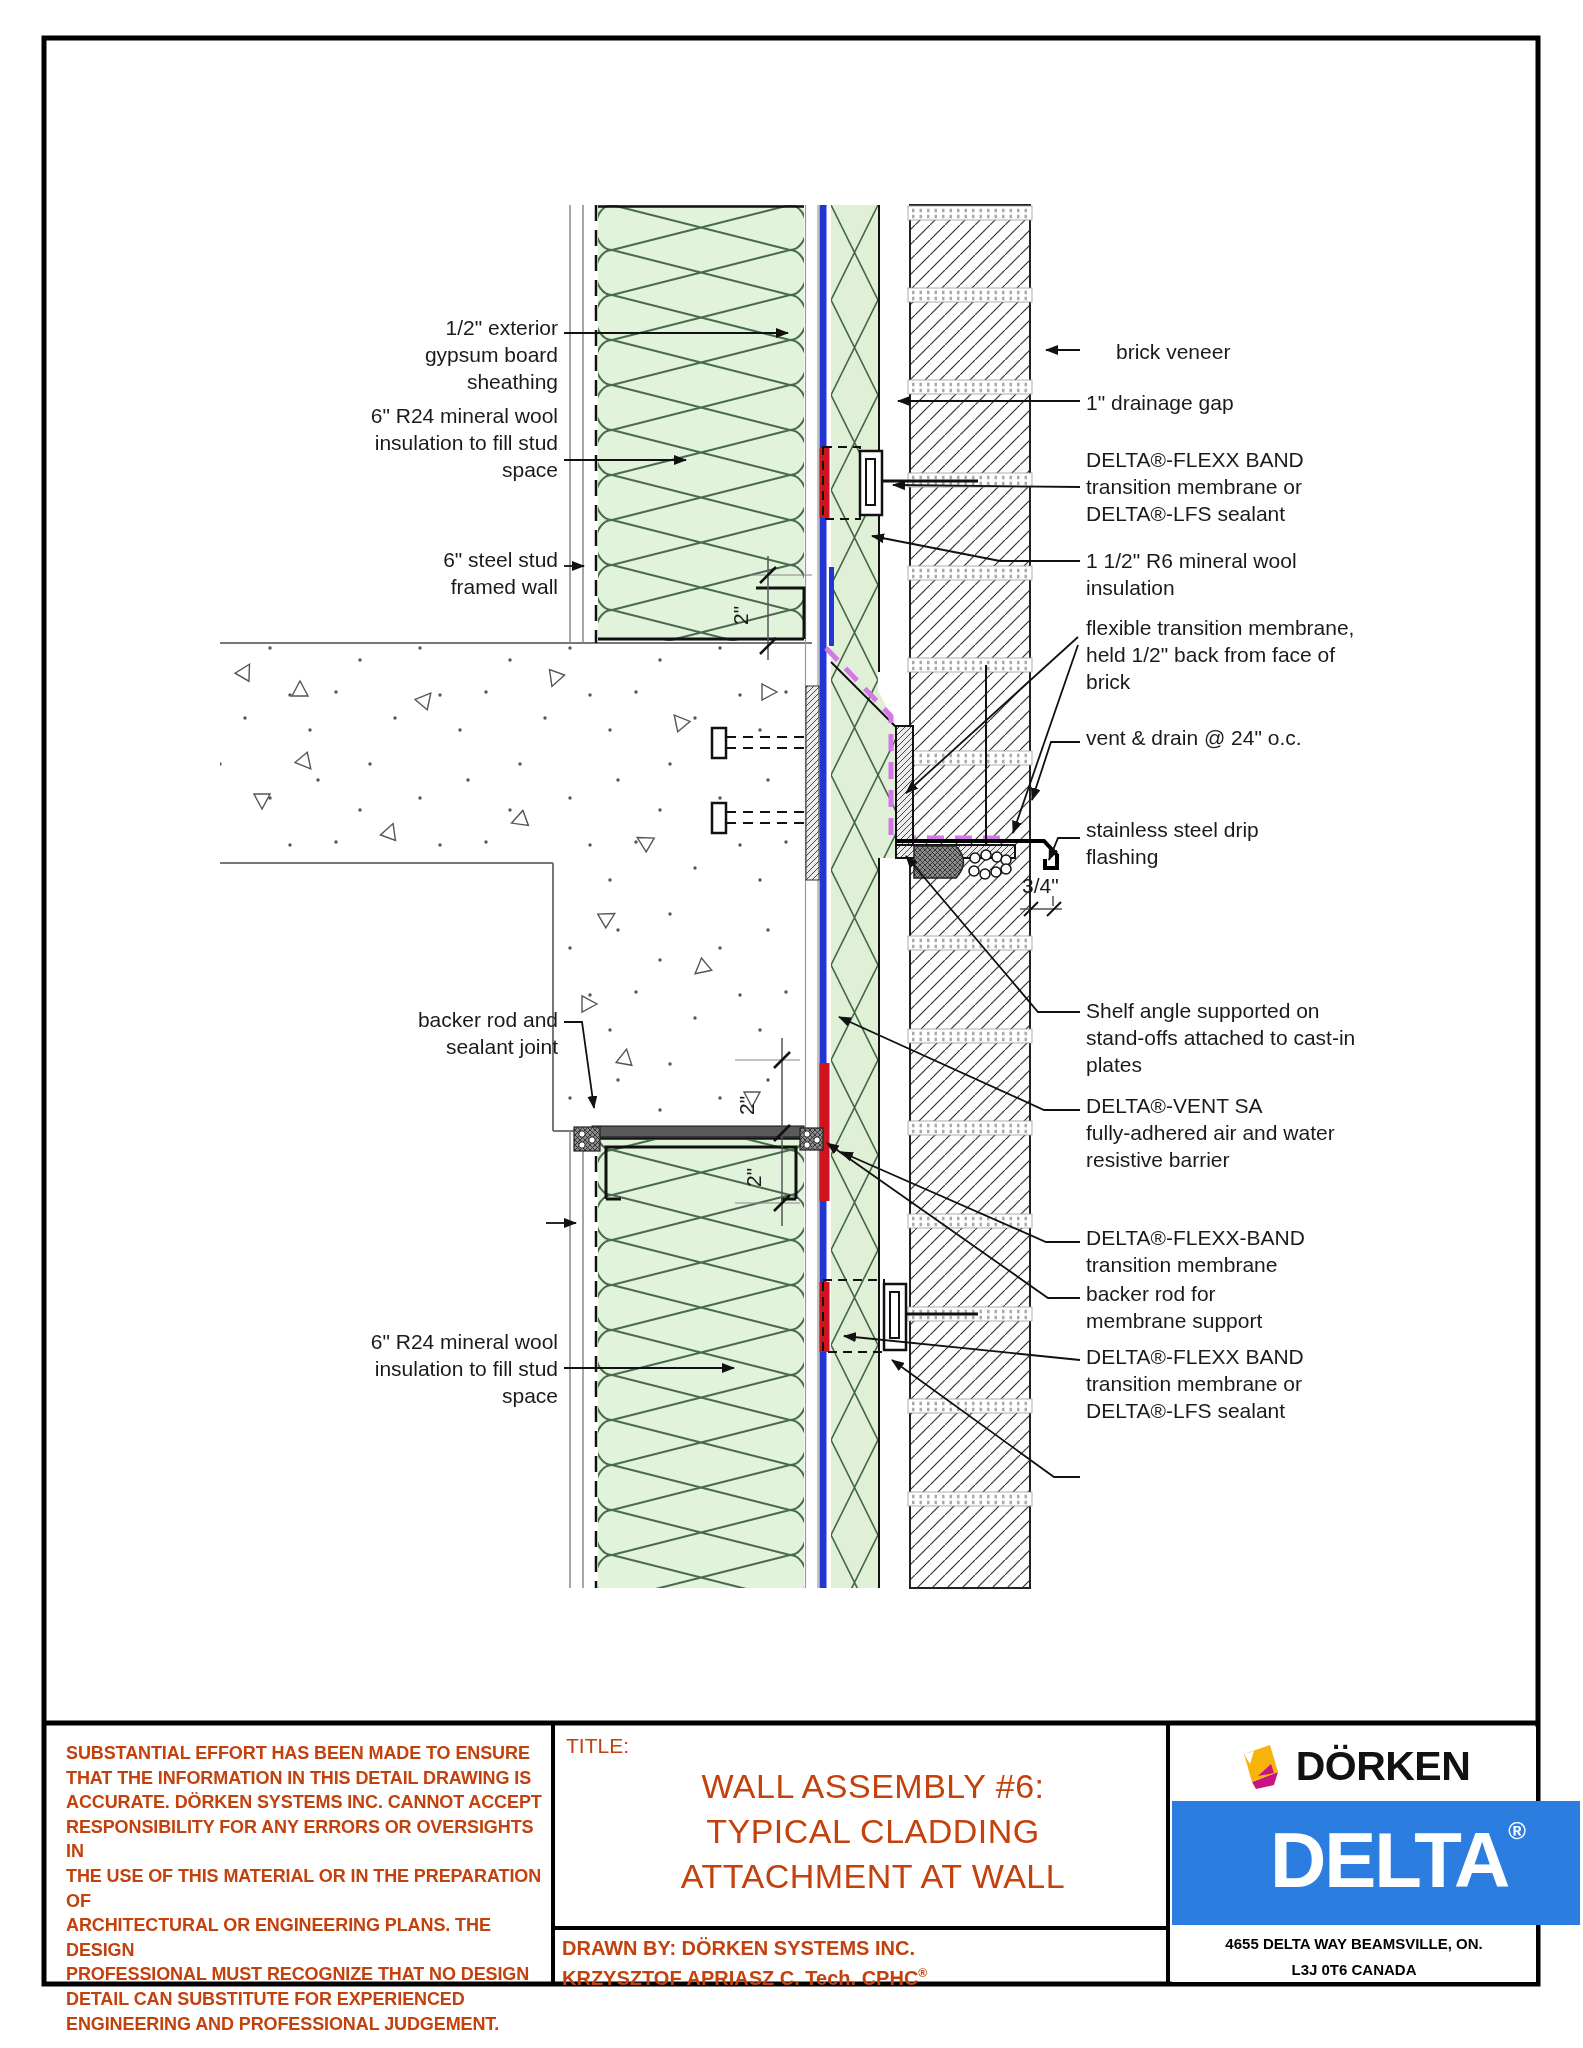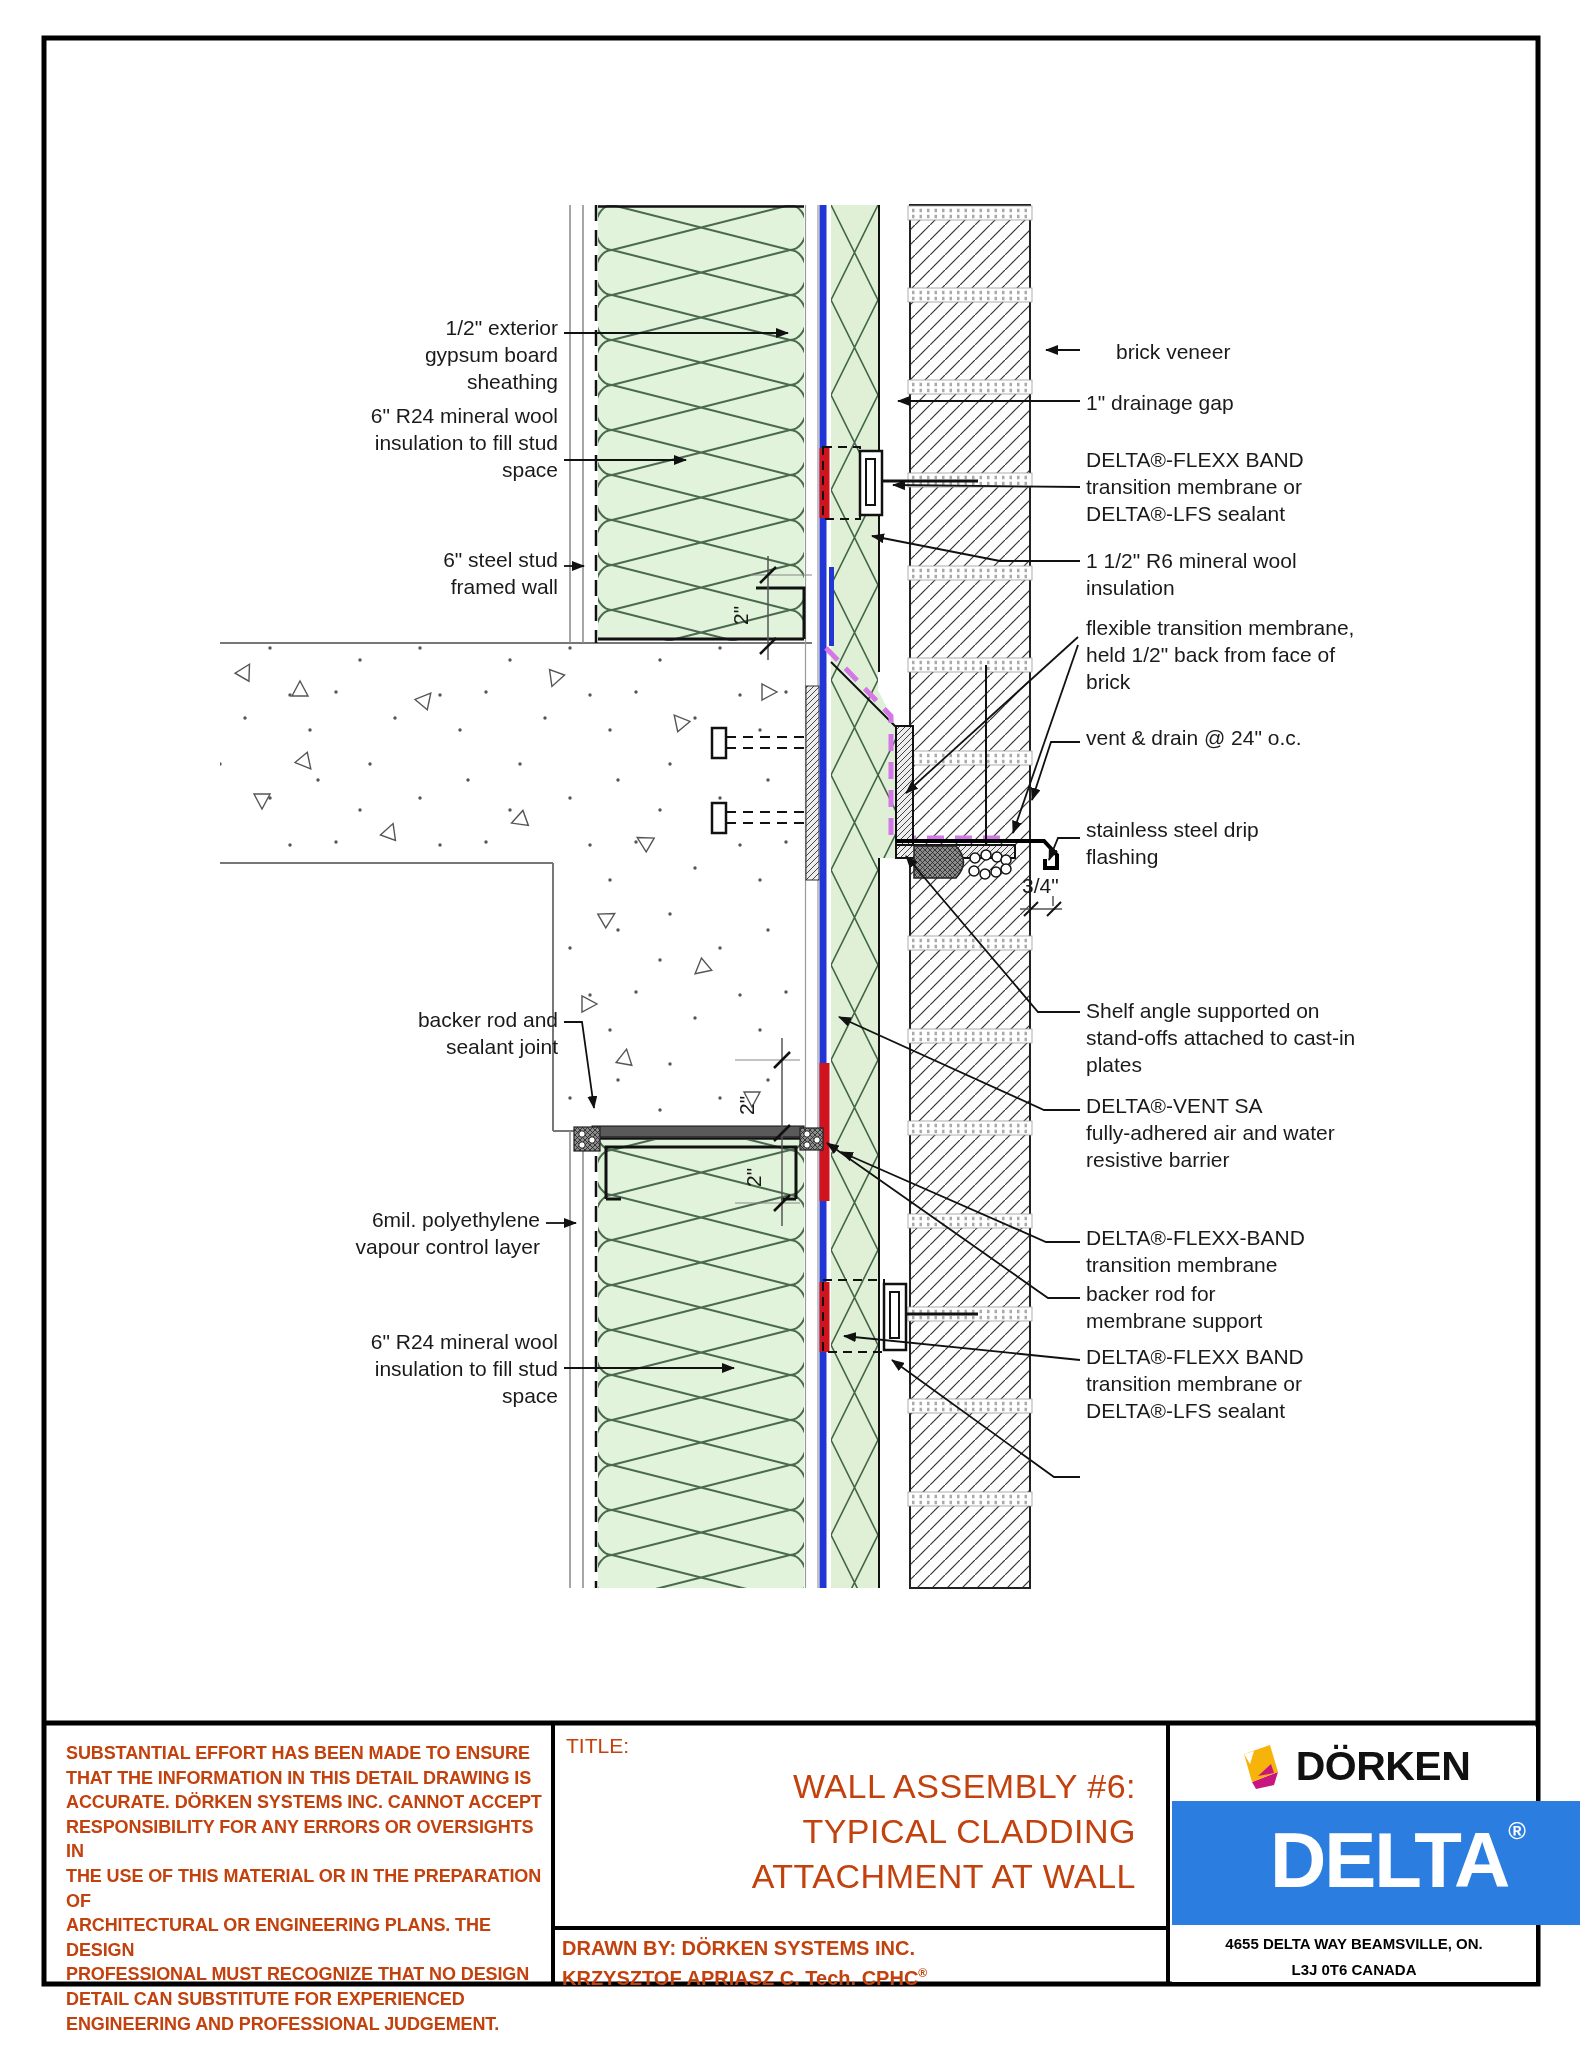--- a/index.html
+++ b/index.html
@@ -7,21 +7,21 @@
   #stage{position:absolute;left:0;top:0;width:1583px;height:2048px;overflow:hidden;}
   svg.draw{position:absolute;left:0;top:0;}
   .lab{position:absolute;font-size:21px;line-height:27px;color:#1a1a1a;white-space:pre-line;}
   .lab.right-align{text-align:right;}
   .lab.left-align{text-align:left;}
   .dim{position:absolute;font-size:21px;color:#1a1a1a;white-space:nowrap;}
   .dim.rot{transform:rotate(-90deg);transform-origin:center center;}
   .tb-text{position:absolute;color:#c2410c;}
   #disclaimer{left:66px;top:1741px;width:478px;font-size:18px;font-weight:bold;line-height:24.6px;white-space:pre-line;letter-spacing:-0.1px;}
   #title-label{left:566px;top:1734px;font-size:21px;}
-  #main-title{left:526px;top:1764px;width:610px;font-size:34px;line-height:45px;text-align:right;white-space:pre-line;letter-spacing:0.5px;}
+  #main-title{left:568px;top:1764px;width:610px;font-size:34px;line-height:45px;text-align:center;white-space:pre-line;letter-spacing:0.5px;}
   #drawn-by{left:562px;top:1936px;font-size:20px;font-weight:bold;line-height:25px;}
   #drawn-by sup{font-size:12px;}
   #logo-cell{position:absolute;left:1172px;top:1727px;width:364px;height:255px;background:#fff;}
   #brand-row{position:absolute;left:0;top:8px;width:364px;height:62px;display:flex;align-items:center;justify-content:center;gap:12px;}
   #brand-name{font-size:41px;font-weight:800;letter-spacing:-0.5px;color:#111;}
   #delta-band{position:absolute;left:0;top:74px;width:364px;height:124px;display:flex;align-items:flex-start;justify-content:center;padding-left:44px;}
   #delta-word{font-size:78px;font-weight:bold;color:#fff;letter-spacing:-2px;line-height:118px;}
   #delta-reg{font-size:24px;color:#fff;font-weight:bold;margin-top:16px;}
   #logo-address{position:absolute;left:0;top:204px;width:364px;text-align:center;font-size:15px;font-weight:bold;line-height:26px;white-space:pre-line;color:#000;}
 </style>
@@ -294,22 +294,20 @@
 <div class="lab right-align" style="left:198px;top:314px;width:360px;">1/2" exterior
 gypsum board
 sheathing</div>
 <div class="lab right-align" style="left:198px;top:402px;width:360px;">6"  R24 mineral wool
 insulation to fill stud
 space</div>
 <div class="lab right-align" style="left:198px;top:546px;width:360px;">6" steel stud
 framed wall</div>
 <div class="lab right-align" style="left:198px;top:1006px;width:360px;">backer rod and
 sealant joint</div>
-<div class="lab right-align" style="left:180px;top:1206px;width:360px;">6mil. polyethylene
-vapour control layer</div>
 <div class="lab right-align" style="left:198px;top:1328px;width:360px;">6" R24 mineral wool
 insulation to fill stud
 space</div>
 
 <div class="lab left-align" style="left:1116px;top:338px;width:420px;">brick veneer</div>
 <div class="lab left-align" style="left:1086px;top:389px;width:420px;">1" drainage gap</div>
 <div class="lab left-align" style="left:1086px;top:446px;width:420px;">DELTA®-FLEXX BAND
 transition membrane or
 DELTA®-LFS sealant</div>
 <div class="lab left-align" style="left:1086px;top:547px;width:420px;">1 1/2" R6 mineral wool

